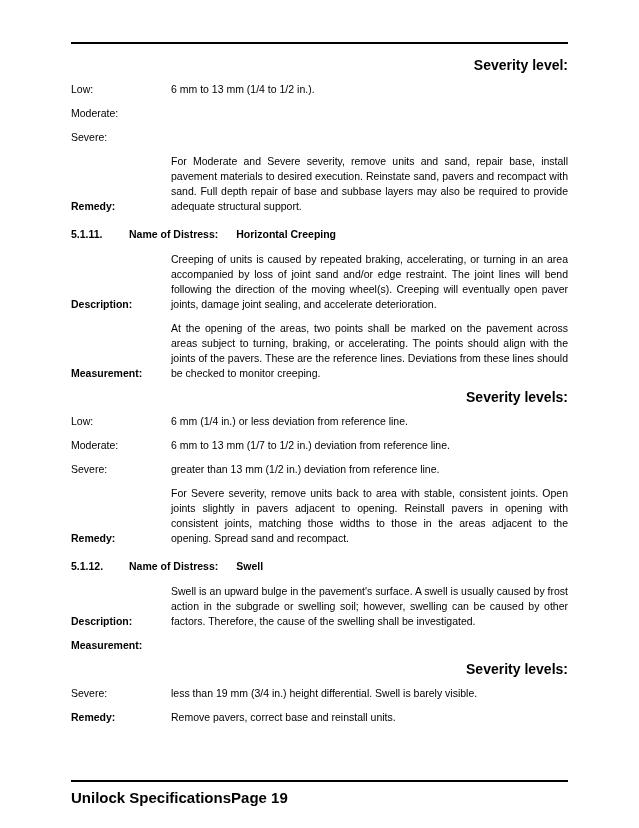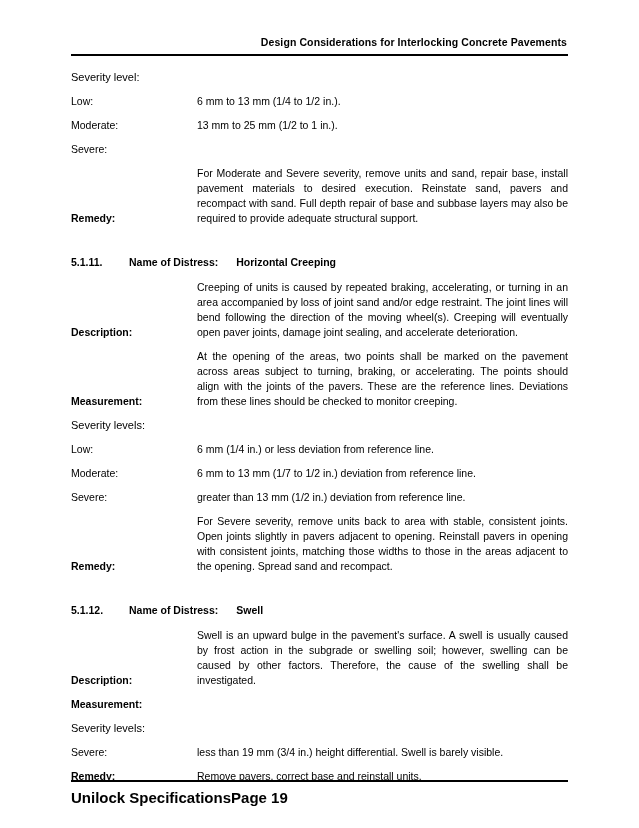--- a/index.html
+++ b/index.html
@@ -73,69 +73,67 @@
   }
   .row .label.bold {
     font-weight: bold;
   }
   .row .body {
     flex: 1 1 auto;
     font-size: 10.5px;
     line-height: 15px;
     text-align: justify;
     text-justify: inter-word;
-    margin-left: 26px;
   }
   .row .body.nojustify {
     text-align: left;
   }
   .single {
-    font-size: 11px;
-    line-height: 15px;
-    font-weight: normal;
+    font-size: 14px;
+    line-height: 15px;
+    font-weight: bold;
     margin-bottom: 9px;
+    text-align: right;
   }
   .section-head {
     display: flex;
     align-items: flex-start;
     font-size: 10.5px;
     font-weight: bold;
     line-height: 15px;
-    margin-top: 29px;
+    margin-top: 13px;
     margin-bottom: 10px;
   }
   .section-head .num {
     width: 58px;
     flex: 0 0 58px;
   }
   .section-head .lbl {
     flex: 0 0 auto;
     margin-right: 18px;
   }
   .section-head .nm {
     flex: 1 1 auto;
   }
 </style>
 </head>
 <body>
 
 <div class="page">
 
   <div class="content">
-    <div class="header-title">Design Considerations for Interlocking Concrete Pavements</div>
     <div class="rule-top"></div>
     <div id="body-blocks">
         <div class="single">Severity level:</div>
         <div class="row">
           <div class="label">Low:</div>
           <div class="body nojustify">6 mm to 13 mm (1/4 to 1/2 in.).</div>
         </div>
         <div class="row">
           <div class="label">Moderate:</div>
-          <div class="body nojustify">13 mm to 25 mm (1/2 to 1 in.).</div>
         </div>
         <div class="row">
           <div class="label">Severe:</div>
         </div>
         <div class="row">
           <div class="label bold">Remedy:</div>
           <div class="body">For Moderate and Severe severity, remove units and sand, repair base, install pavement materials to desired execution.  Reinstate sand, pavers and recompact with sand. Full depth repair of base and subbase layers may also be required to provide adequate structural support.</div>
         </div>
         <div class="section-head">
           <span class="num">5.1.11.</span>

